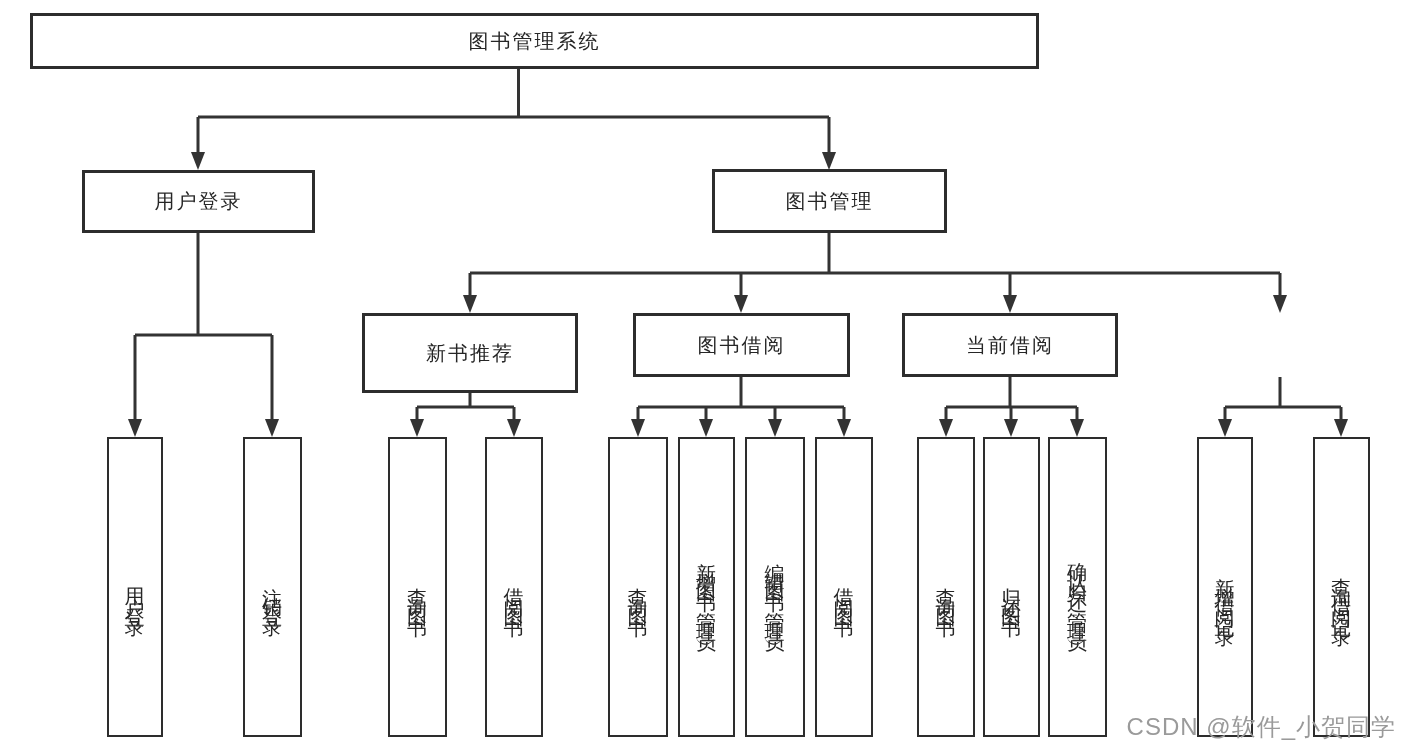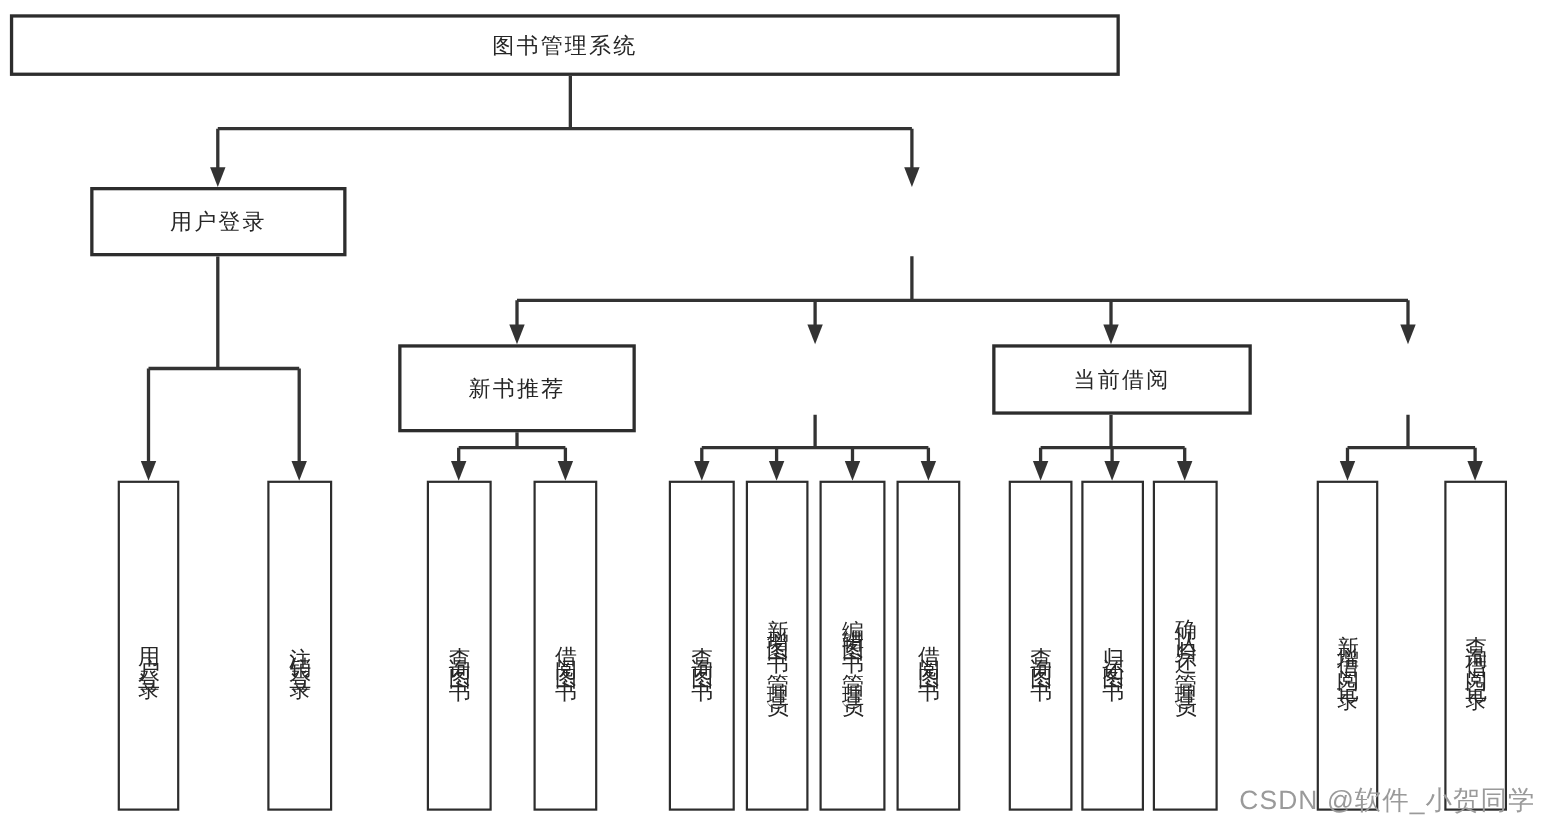--- a/index.html
+++ b/index.html
@@ -107,32 +107,38 @@
       <polygon class="ah" points="1004,419 1018,419 1011,437"></polygon>
       <polygon class="ah" points="1070,419 1084,419 1077,437"></polygon>
     </g>
     <g>
       <path class="ln" d="M1280 377 V407 M1225 407 H1341 M1225 407 V420 M1341 407 V420"></path>
       <polygon class="ah" points="1218,419 1232,419 1225,437"></polygon>
       <polygon class="ah" points="1334,419 1348,419 1341,437"></polygon>
     </g>
   </svg>
 
-  <div class="node" style="left:9px;top:13px;width:1009px;height:56px">
+  <div class="node" style="left:30px;top:13px;width:1009px;height:56px">
     <span>图书管理系统</span>
   </div>
 
   <div class="node" style="left:82px;top:170px;width:233px;height:63px">
     <span>用户登录</span>
   </div>
+  <div class="node" style="left:712px;top:169px;width:235px;height:64px">
+    <span>图书管理</span>
+  </div>
 
   <div class="node" style="left:362px;top:313px;width:216px;height:80px">
     <span>新书推荐</span>
   </div>
-  <div class="node" style="left:902px;top:313px;width:236px;height:64px">
+  <div class="node" style="left:633px;top:313px;width:217px;height:64px">
+    <span>图书借阅</span>
+  </div>
+  <div class="node" style="left:902px;top:313px;width:216px;height:64px">
     <span>当前借阅</span>
   </div>
 
   <div class="leaf" style="left:107px;width:56px">
     <span>用户登录</span>
   </div>
   <div class="leaf" style="left:243px;width:59px">
     <span>注销登录</span>
   </div>
   <div class="leaf" style="left:388px;width:59px">

